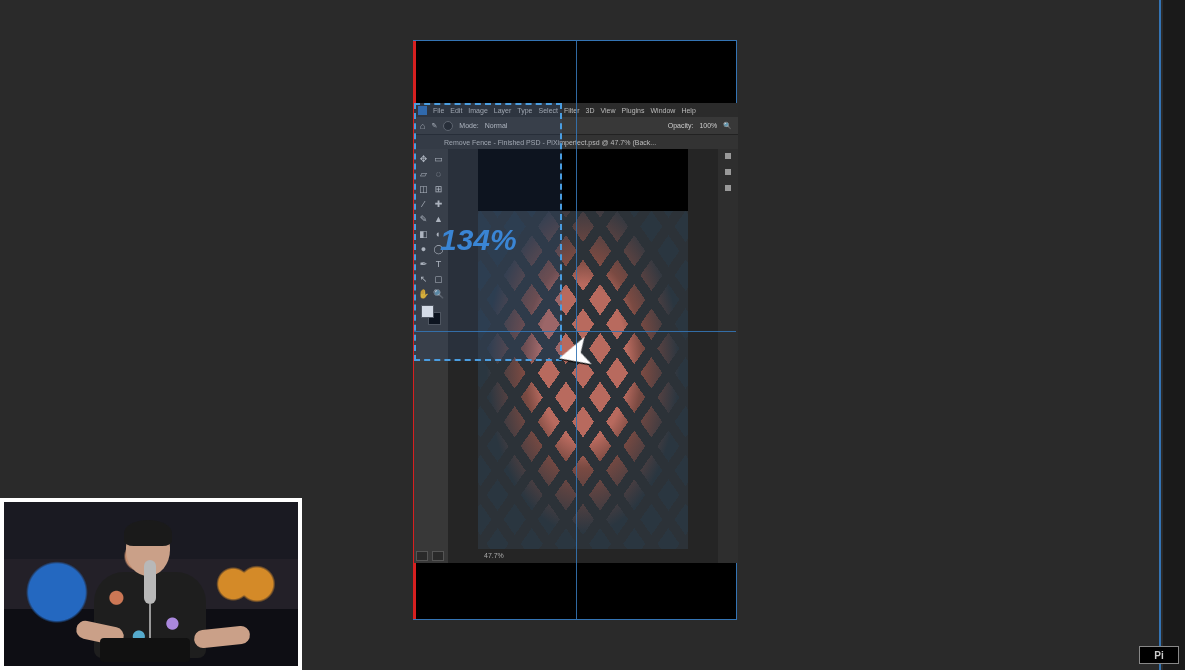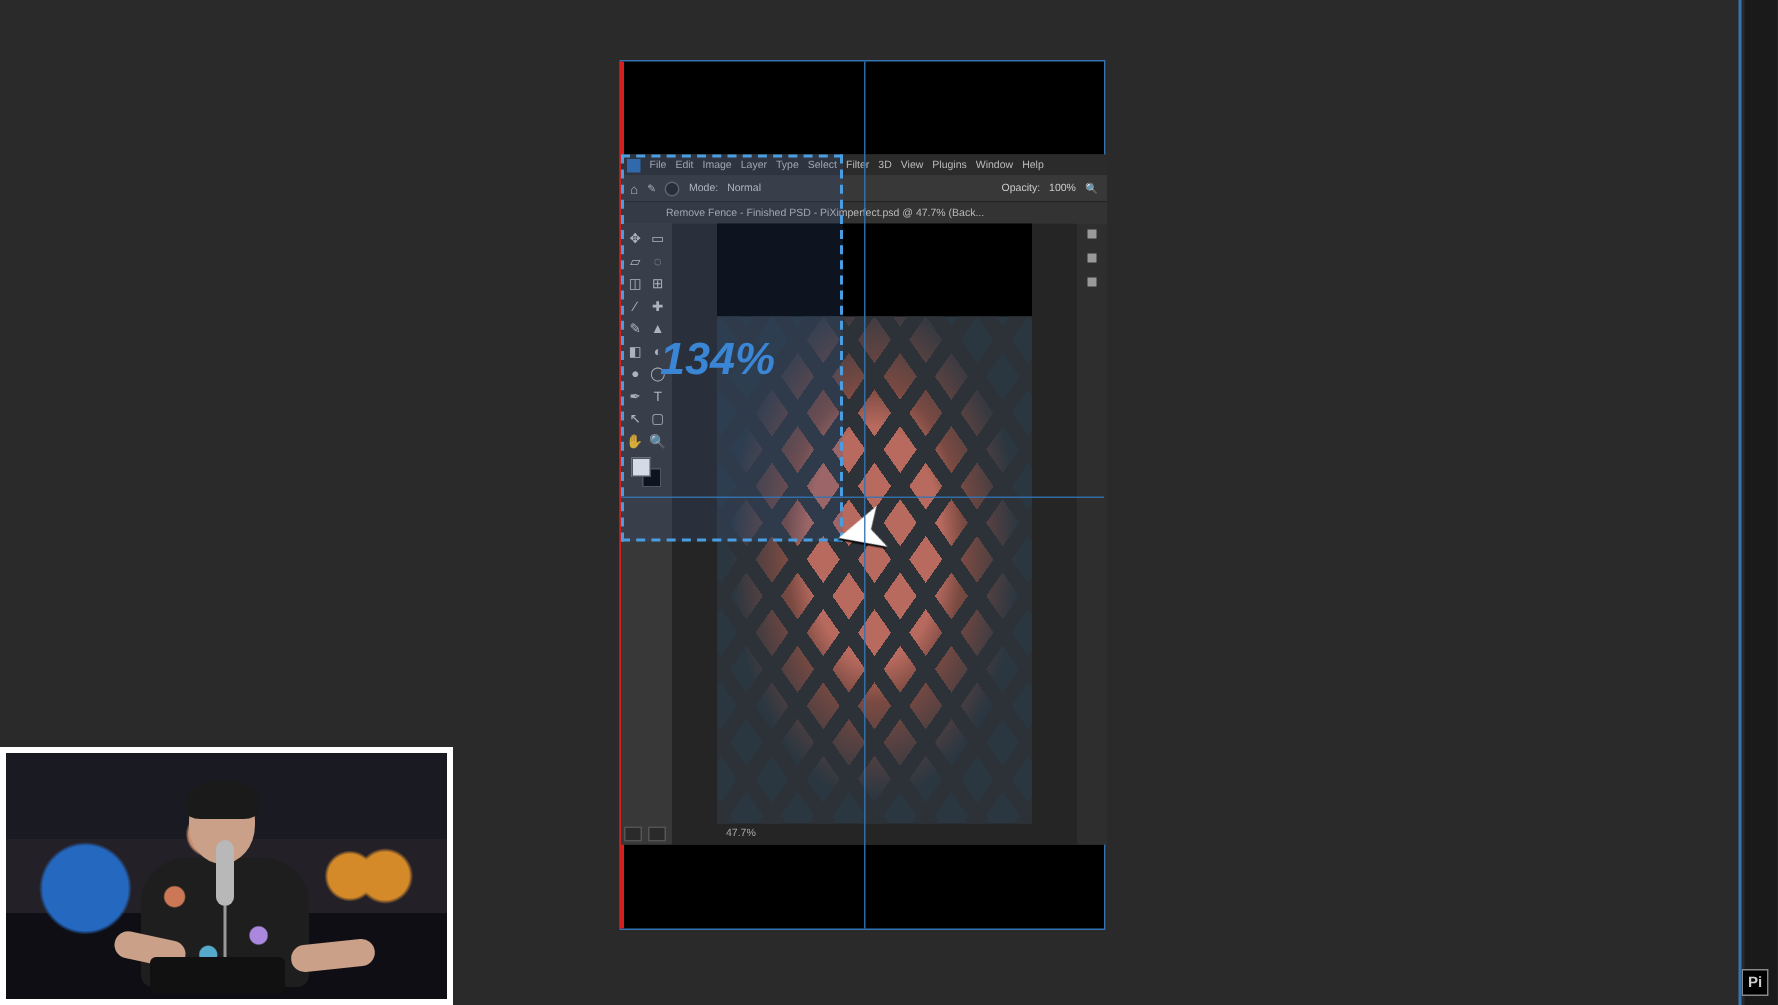--- a/index.html
+++ b/index.html
@@ -25,21 +25,21 @@
     left: -4px;
     top: 0;
     width: 2px;
     height: 100%;
     background: #3474b4;
   }
   .watermark {
     position: absolute;
     right: 6px;
     bottom: 6px;
-    width: 18px;
+    width: 40px;
     height: 18px;
     background: #000;
     border: 1px solid #888;
     color: #ccc;
     font-size: 10px;
     font-weight: bold;
     display: flex;
     align-items: center;
     justify-content: center;
   }

